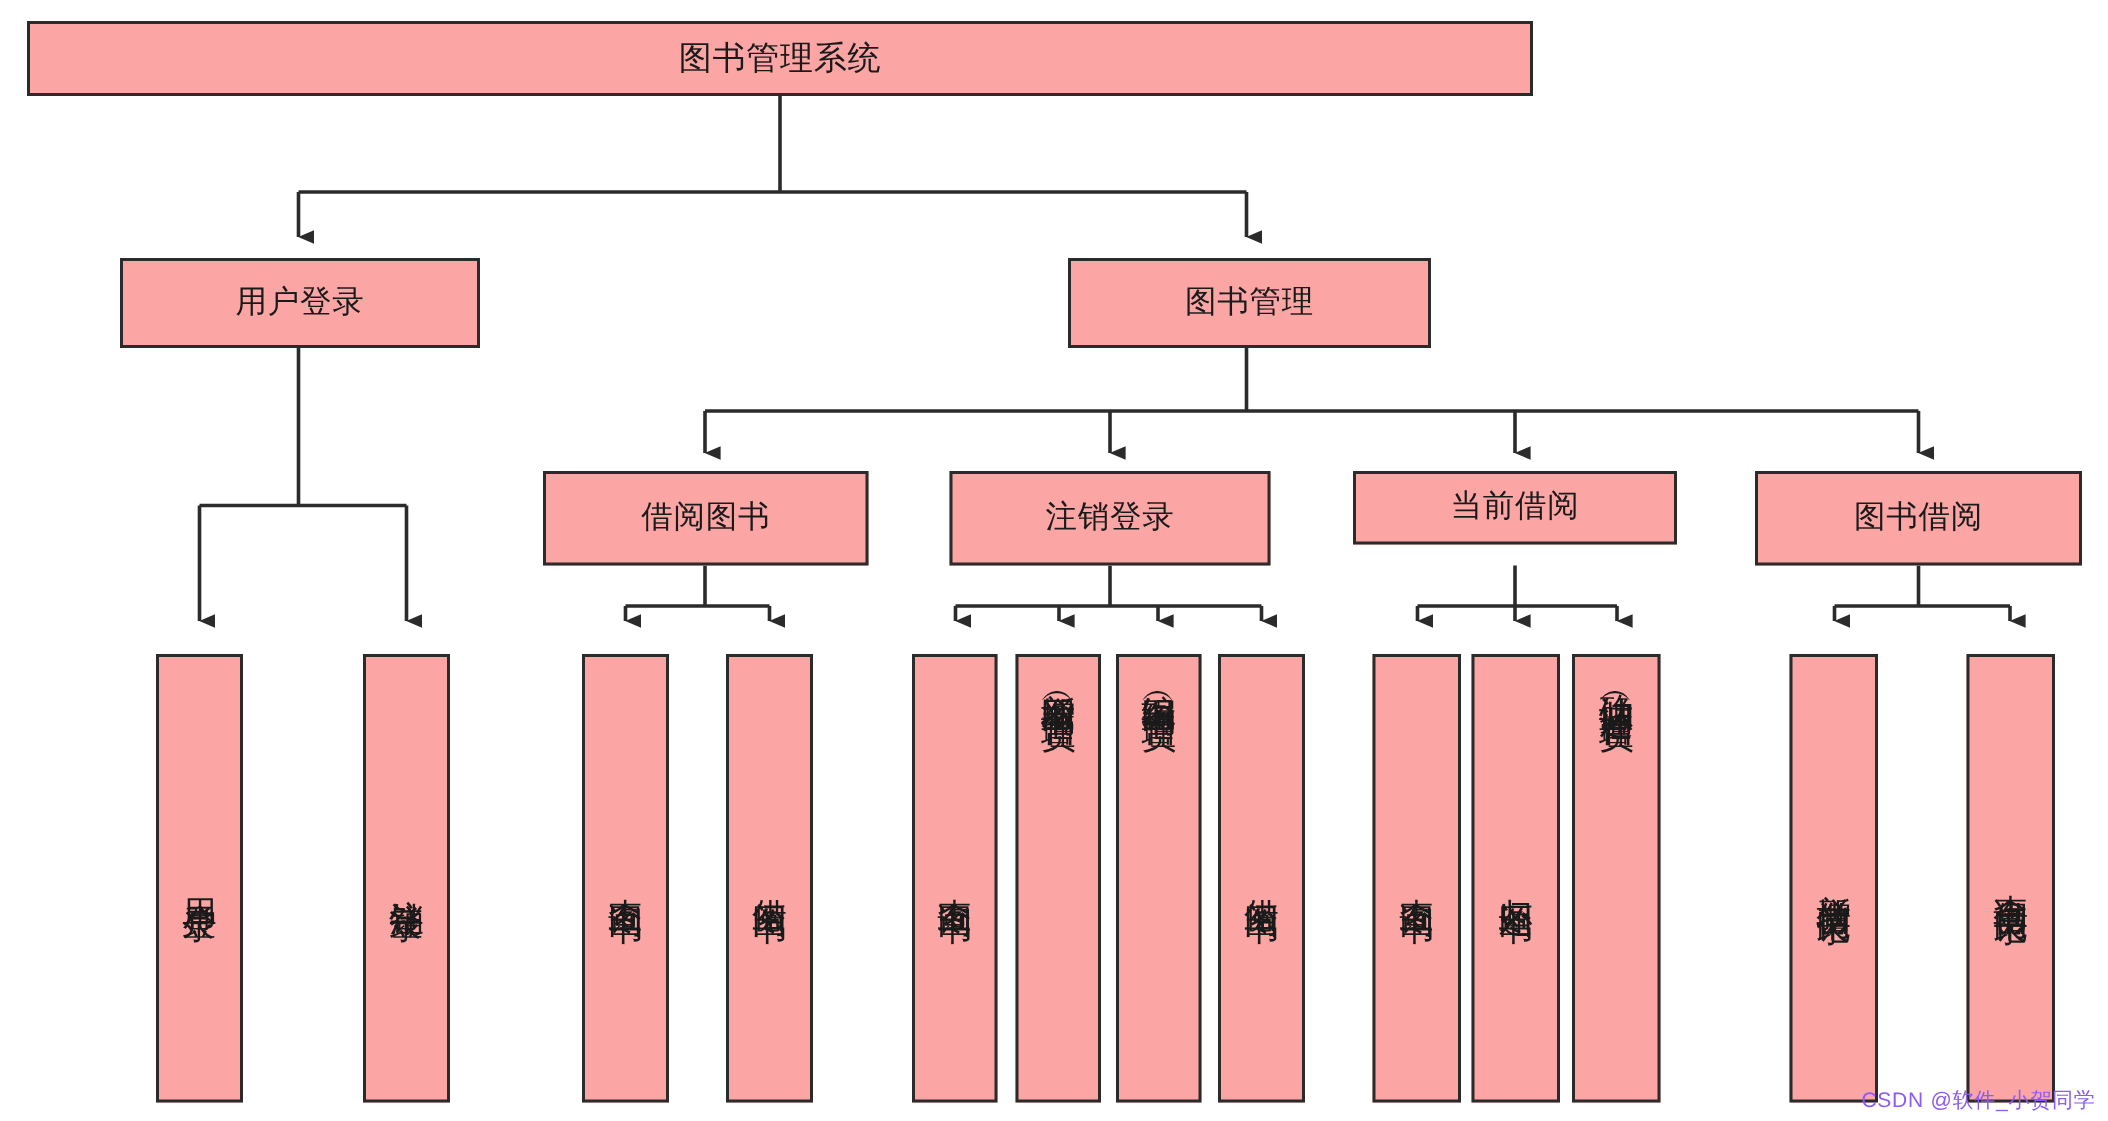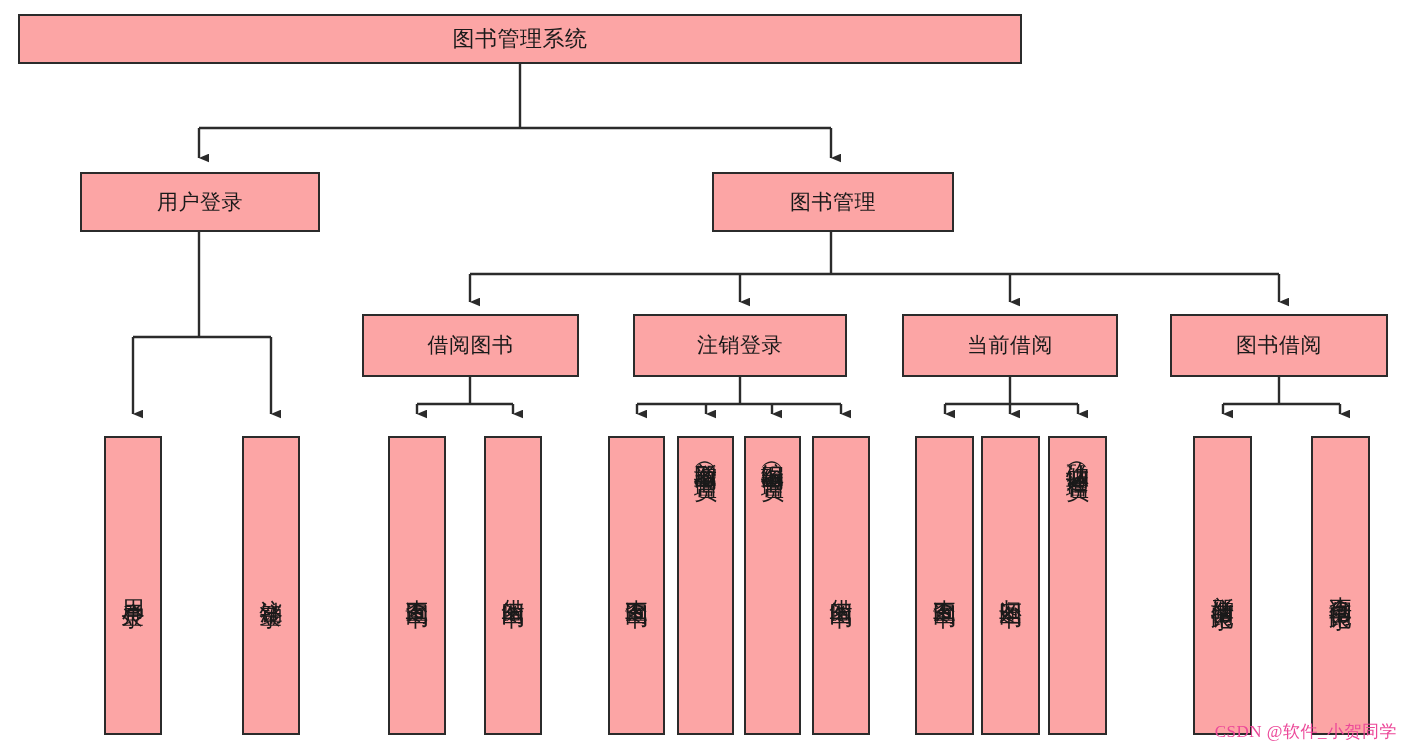--- a/index.html
+++ b/index.html
@@ -52,25 +52,25 @@
     white-space:nowrap;
   }
   
   .leaf.centerv{align-items:center;padding-top:0;}
 
   
   #watermark{
     position:absolute;
     right:8px;
     bottom:4px;
-    font-size:17px;
-    color:#ec4899;
+    font-size:14px;
+    color:#8b5cf6;
     letter-spacing:.5px;
     white-space:nowrap;
-    font-family:Liberation Serif, serif;
+    font-family:Liberation Sans, sans-serif;
   }
 </style>
 </head>
 <body>
 
 <div id="stage">
 
   <svg id="wires" viewBox="0 0 1405 747" width="1405" height="747" aria-hidden="true">
     <defs>
       <marker id="arw" markerWidth="9" markerHeight="11" refX="4.5" refY="10.4" orient="auto" markerUnits="userSpaceOnUse">
@@ -136,21 +136,21 @@
   </div>
 
   <div class="node h-node" style="left:362px;top:314px;width:217px;height:63px;">
     <span class="lbl">借阅图书</span>
   </div>
 
   <div class="node h-node" style="left:633px;top:314px;width:214px;height:63px;">
     <span class="lbl">注销登录</span>
   </div>
 
-  <div class="node h-node" style="left:902px;top:314px;width:216px;height:63px;">
+  <div class="node h-node" style="left:902px;top:314px;width:216px;height:49px;">
     <span class="lbl">当前借阅</span>
   </div>
 
   <div class="node h-node" style="left:1170px;top:314px;width:218px;height:63px;">
     <span class="lbl">图书借阅</span>
   </div>
 
   <div class="node leaf centerv" style="left:104px;top:436px;width:58px;height:299px;">
     <span class="lbl">用户登录</span>
   </div>

